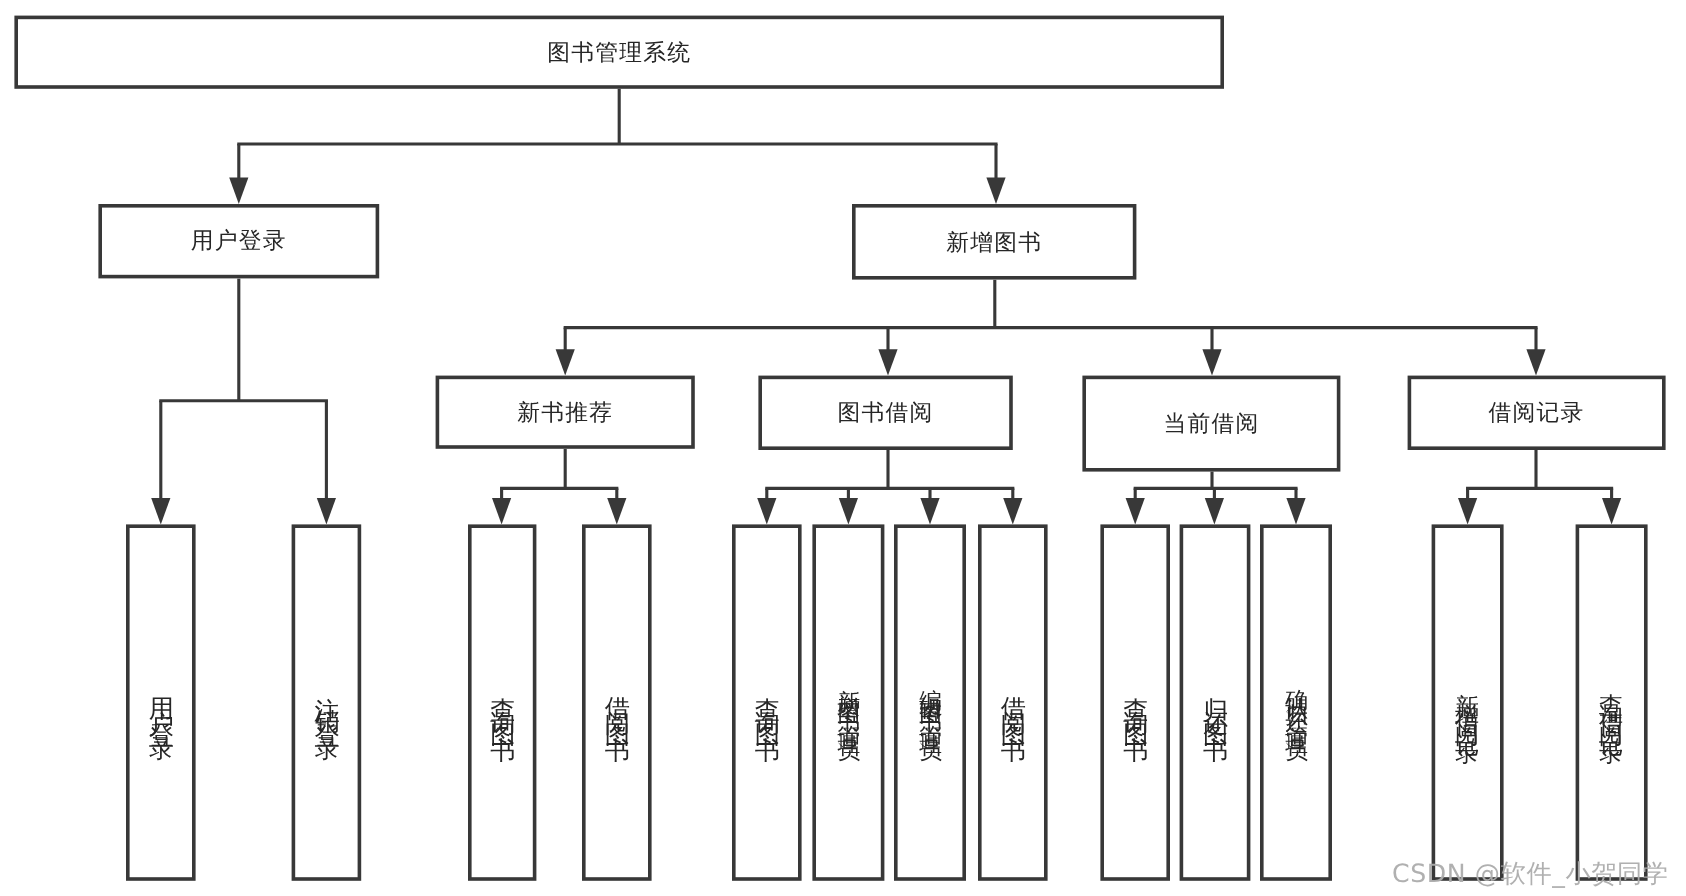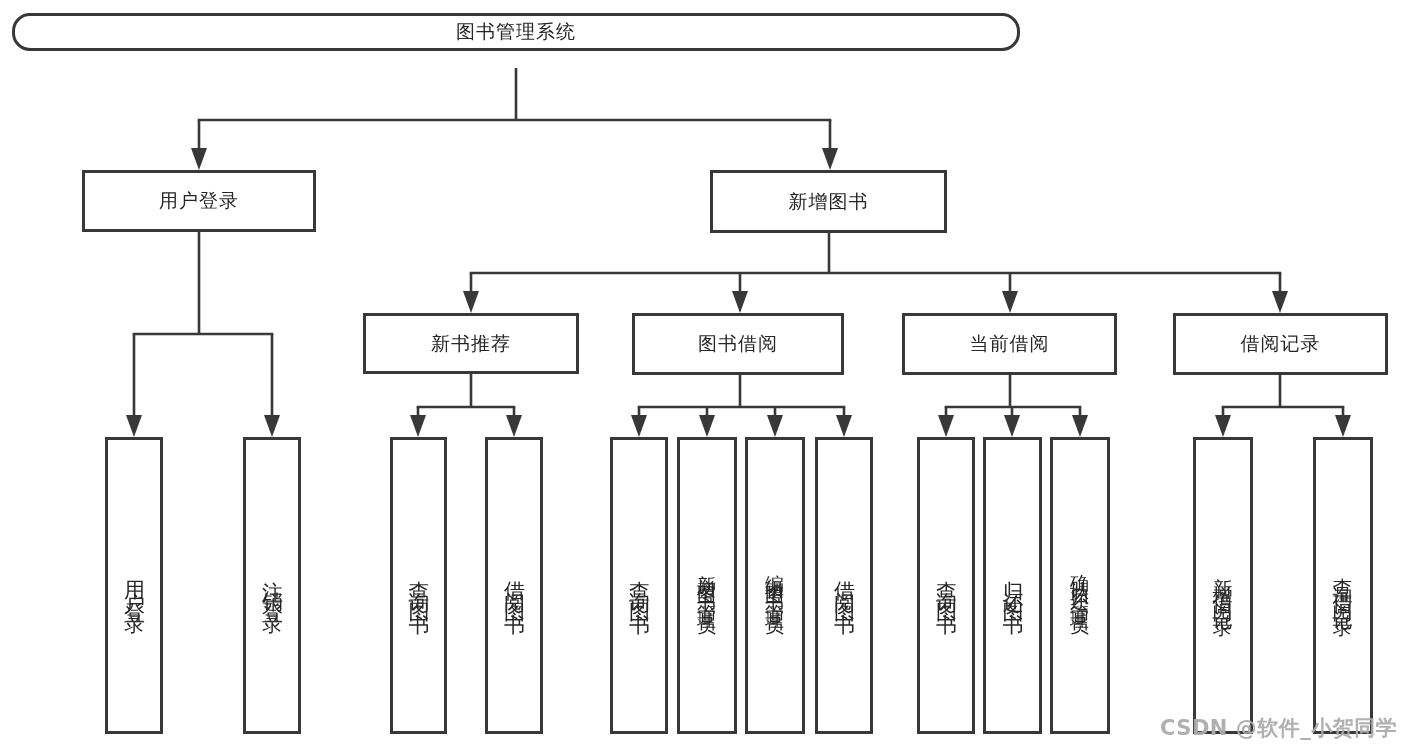--- a/index.html
+++ b/index.html
@@ -52,30 +52,29 @@
 
   .watermark {
     position: absolute;
     left: 1160px;
     top: 714px;
     z-index: 5;
     font-size: 21px;
     color: rgba(172, 172, 172, 0.95);
     white-space: nowrap;
     letter-spacing: 0.5px;
-    font-weight: bold;
   }
 
   
-  #n-root            { left: 12px;   top: 13px;  width: 1008px; height: 38px; border-radius: 18px; }
+  #n-root            { left: 12px;   top: 13px;  width: 1008px; height: 61px; }
   #n-user-login      { left: 82px;   top: 170px; width: 234px;  height: 62px; }
   #n-book-mgmt       { left: 710px;  top: 170px; width: 237px;  height: 63px; }
   #n-new-book-rec    { left: 363px;  top: 313px; width: 216px;  height: 61px; }
   #n-book-borrow     { left: 632px;  top: 313px; width: 212px;  height: 62px; }
-  #n-current-borrow  { left: 902px;  top: 313px; width: 215px;  height: 62px; }
+  #n-current-borrow  { left: 902px;  top: 313px; width: 215px;  height: 80px; }
   #n-borrow-records  { left: 1173px; top: 313px; width: 215px;  height: 62px; }
 
   #l-user-login      { left: 105px;  width: 58px; }
   #l-logout          { left: 243px;  width: 58px; }
   #l-query-book-1    { left: 390px;  width: 57px; }
   #l-borrow-book-1   { left: 485px;  width: 58px; }
   #l-query-book-2    { left: 610px;  width: 58px; }
   #l-add-book        { left: 677px;  width: 60px; }
   #l-edit-book       { left: 745px;  width: 60px; }
   #l-borrow-book-2   { left: 815px;  width: 58px; }

